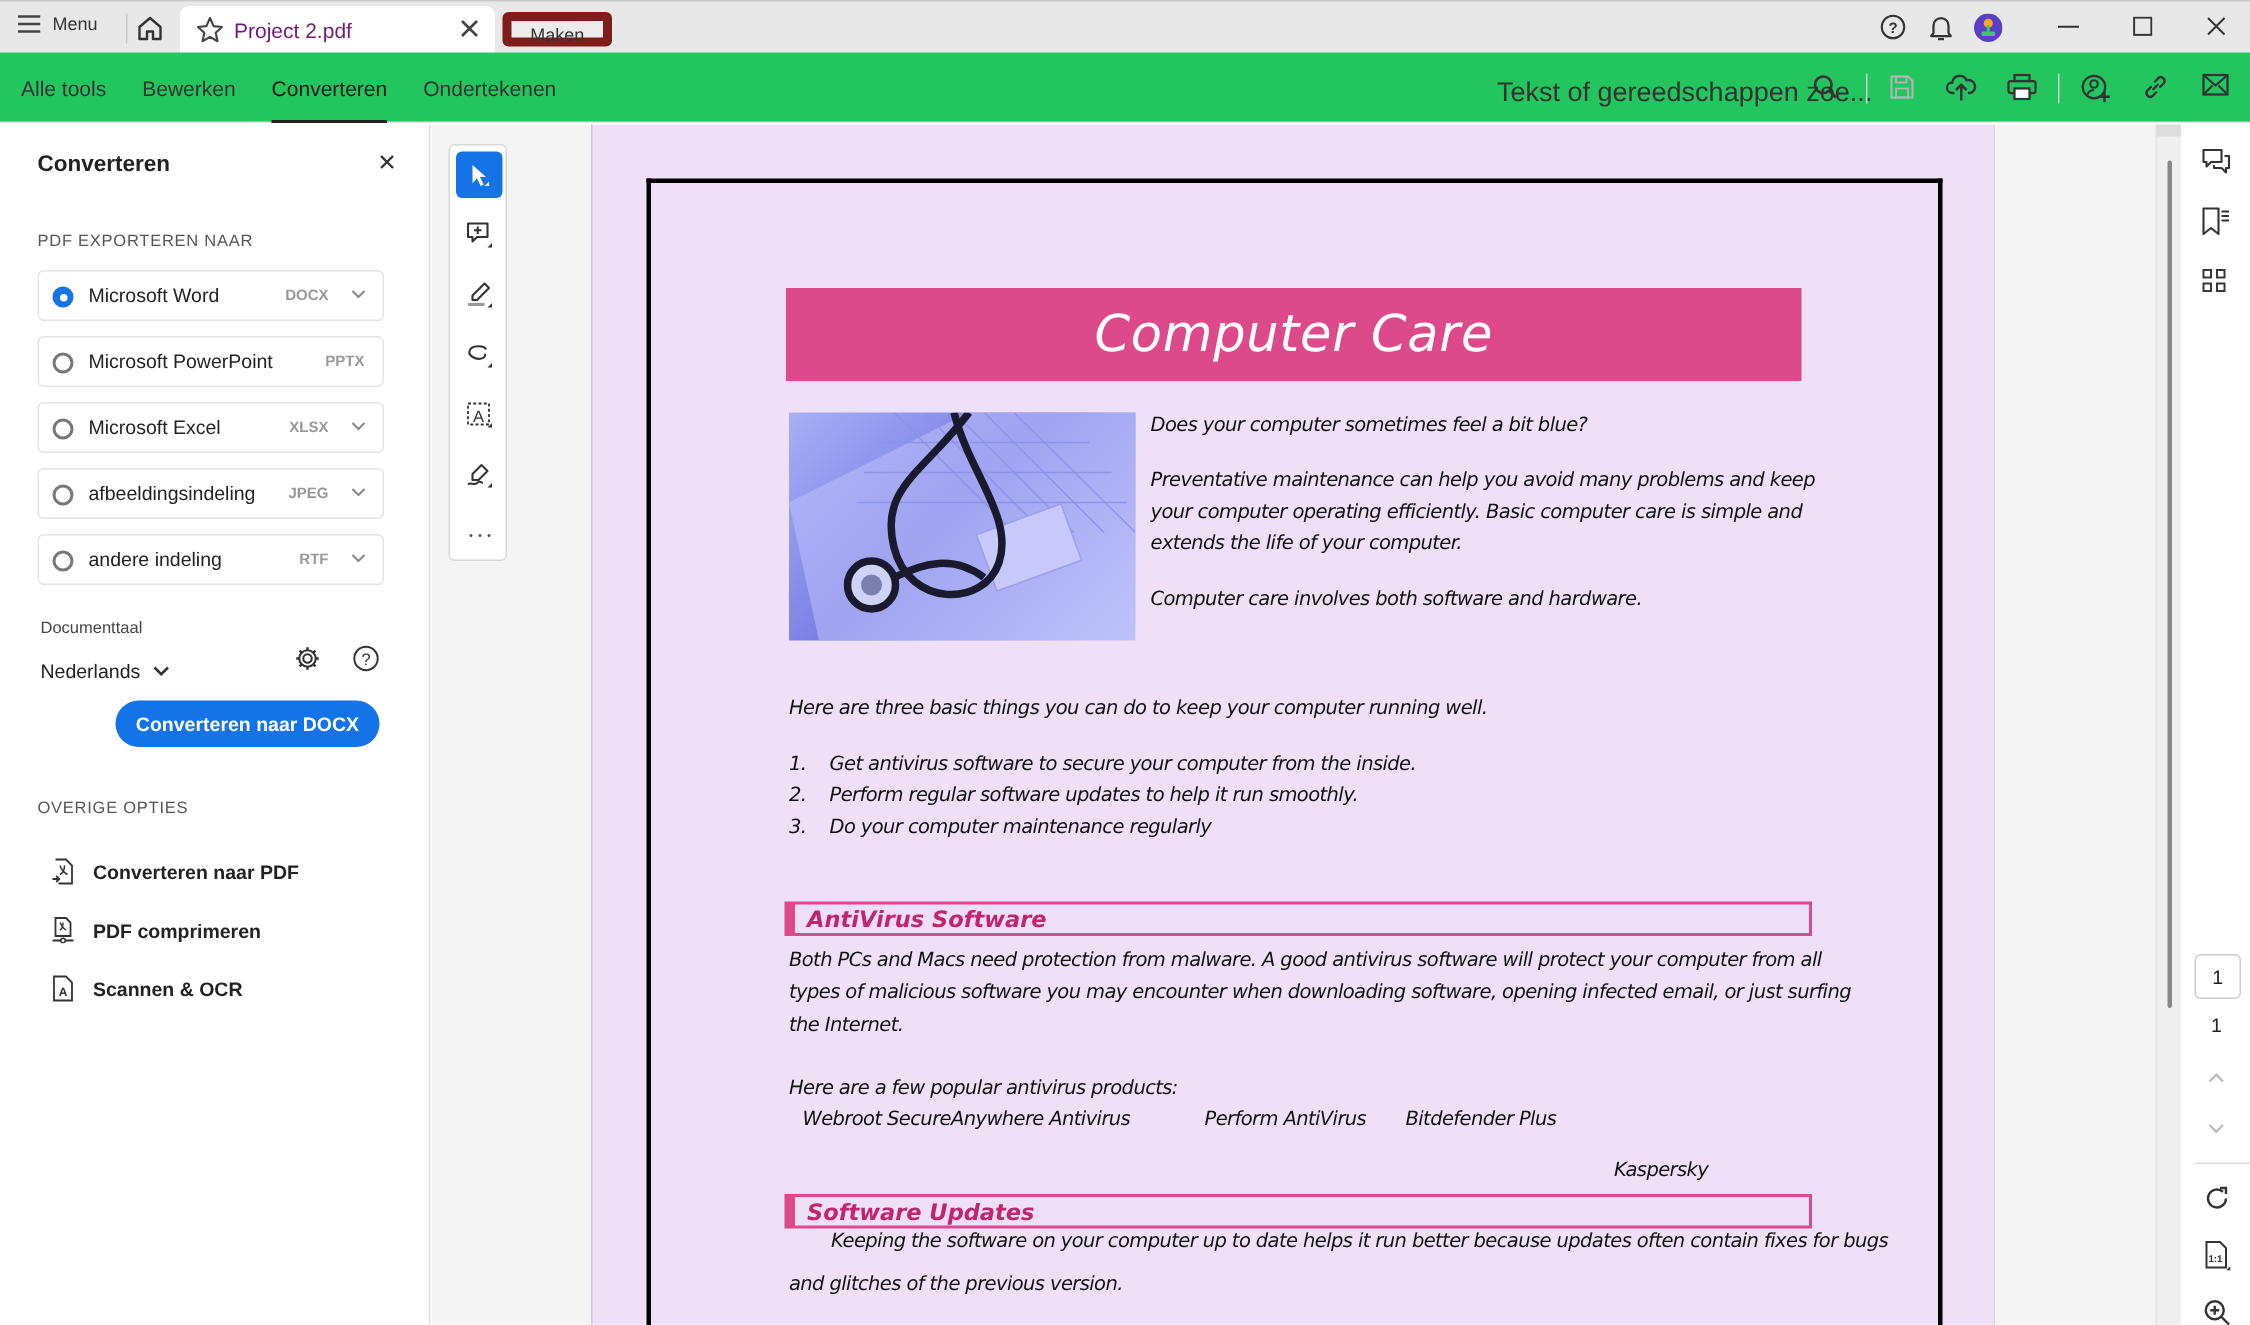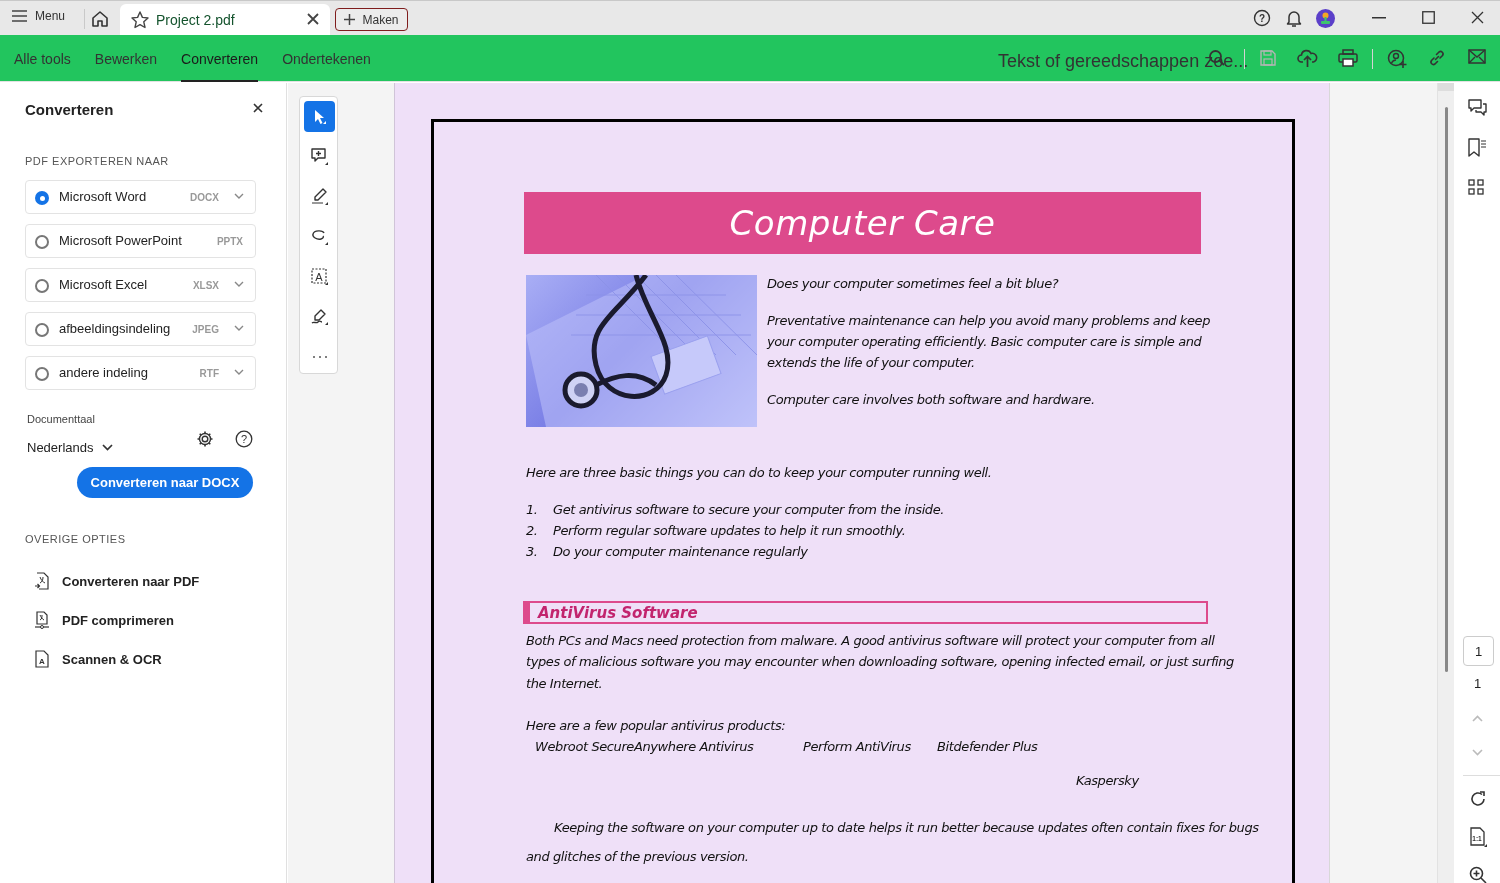--- a/index.html
+++ b/index.html
@@ -5,23 +5,23 @@
 *{box-sizing:border-box;margin:0;padding:0;}
 html,body{width:1500px;height:883px;overflow:hidden;font-family:"Liberation Sans",sans-serif;background:#fff;color:#222;}
 svg{display:block;}
 
 .titlebar{position:absolute;left:0;top:0;width:1500px;height:35px;background:#e8e8e8;border-top:1px solid #c8c8c8;}
 .menu-btn{position:absolute;left:12px;top:8px;display:flex;align-items:center;gap:8px;font-size:12px;color:#333;}
 .tb-sep{position:absolute;left:84px;top:8px;width:1px;height:20px;background:#c9c9c9;}
 .home-btn{position:absolute;left:90px;top:8px;}
 .doc-tab{position:absolute;left:120px;top:3px;width:210px;height:32px;background:#fff;border-radius:6px 6px 0 0;}
 .doc-tab .star{position:absolute;left:10px;top:6px;}
-.doc-tab .name{position:absolute;left:36px;top:8px;font-size:14px;color:#14532d;}
+.doc-tab .name{position:absolute;left:36px;top:8px;font-size:14px;color:#701a75;}
 .doc-tab .close{position:absolute;left:186px;top:8px;}
-.maken-btn{position:absolute;left:335px;top:7px;width:73px;height:23px;border:1px solid #7f1d1d;border-radius:4px;background:#ececec;display:flex;align-items:center;justify-content:center;gap:7px;font-size:12px;color:#333;}
+.maken-btn{position:absolute;left:335px;top:7px;width:73px;height:23px;border:6px solid #7f1d1d;border-radius:4px;background:#ececec;display:flex;align-items:center;justify-content:center;gap:7px;font-size:12px;color:#333;flex-direction:column;}
 .tb-right{position:absolute;top:8px;}
 
 .toolbar{position:absolute;left:0;top:35px;width:1500px;height:47px;background:#22c55e;border-bottom:1px solid #e2e2e2;}
 .tabs{position:absolute;left:14px;top:0;display:flex;gap:24px;height:47px;}
 .tab{font-size:14px;color:#333;padding-top:16px;height:47px;position:relative;}
 .tab.active{color:#1b1b1b;}
 .tab.active::after{content:"";position:absolute;left:0;right:0;bottom:0;height:2px;background:#222;}
 .search-text{position:absolute;left:998px;top:16px;font-size:18px;color:#333;}
 .tool-ic{position:absolute;top:14px;}
 .vsep{position:absolute;top:14px;width:1px;height:20px;background:#d4d4d4;}
@@ -380,20 +380,23 @@
     </div>
     <div class="ptext" style="left:92px;top:511px;">Both PCs and Macs need protection from malware.  A good antivirus software will protect your computer from all</div>
     <div class="ptext" style="left:92px;top:532px;">types of malicious software you may encounter when downloading software, opening infected email, or just surfing</div>
     <div class="ptext" style="left:92px;top:554px;">the Internet.</div>
     <div class="ptext" style="left:92px;top:596px;">Here are a few popular antivirus products:</div>
     <div class="ptext" style="left:101px;top:617px;">Webroot SecureAnywhere Antivirus</div>
     <div class="ptext" style="left:369px;top:617px;">Perform AntiVirus</div>
     <div class="ptext" style="left:503px;top:617px;">Bitdefender Plus</div>
     <div class="ptext" style="left:642px;top:617px;margin-top:34px;">Kaspersky</div>
 
+    <div class="sec-head" style="top:674px;">
+      <span>Software Updates</span>
+    </div>
     <div class="ptext" style="left:92px;top:698px;margin-left:28px;">Keeping the software on your computer up to date helps it run better because updates often contain fixes for bugs</div>
     <div class="ptext" style="left:92px;top:727px;">and glitches of the previous version.</div>
   </div>
 </div>
 
 <div class="gutter"></div>
 <div class="vscroll">
   <div class="up"></div>
   <div class="thumb"></div>
 </div>

